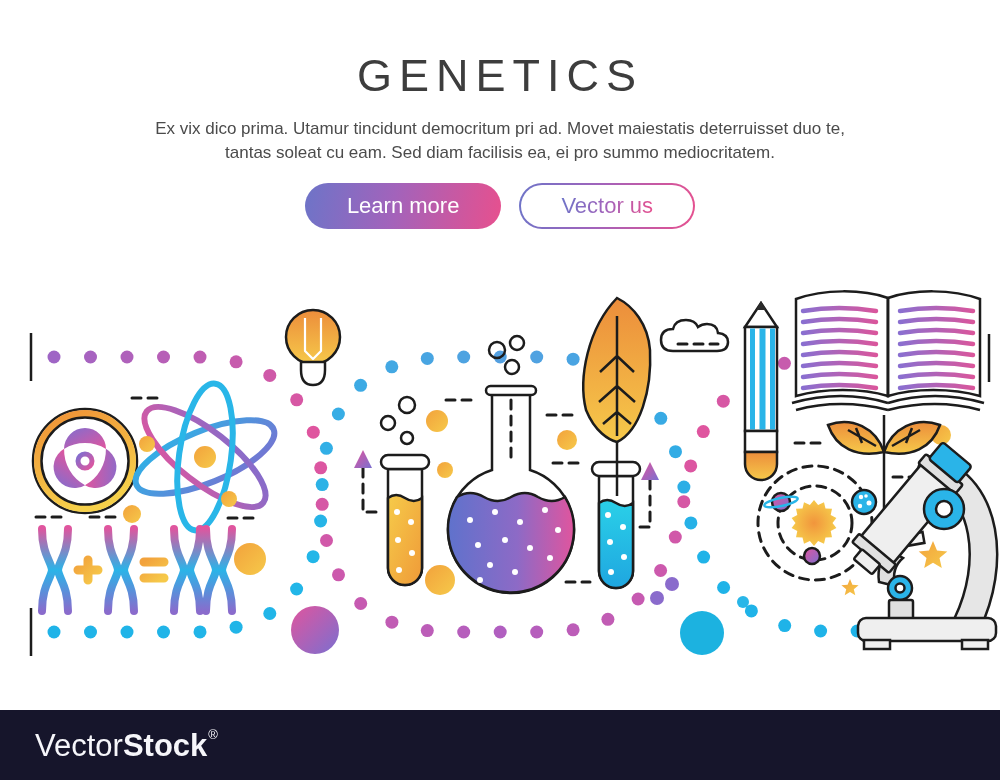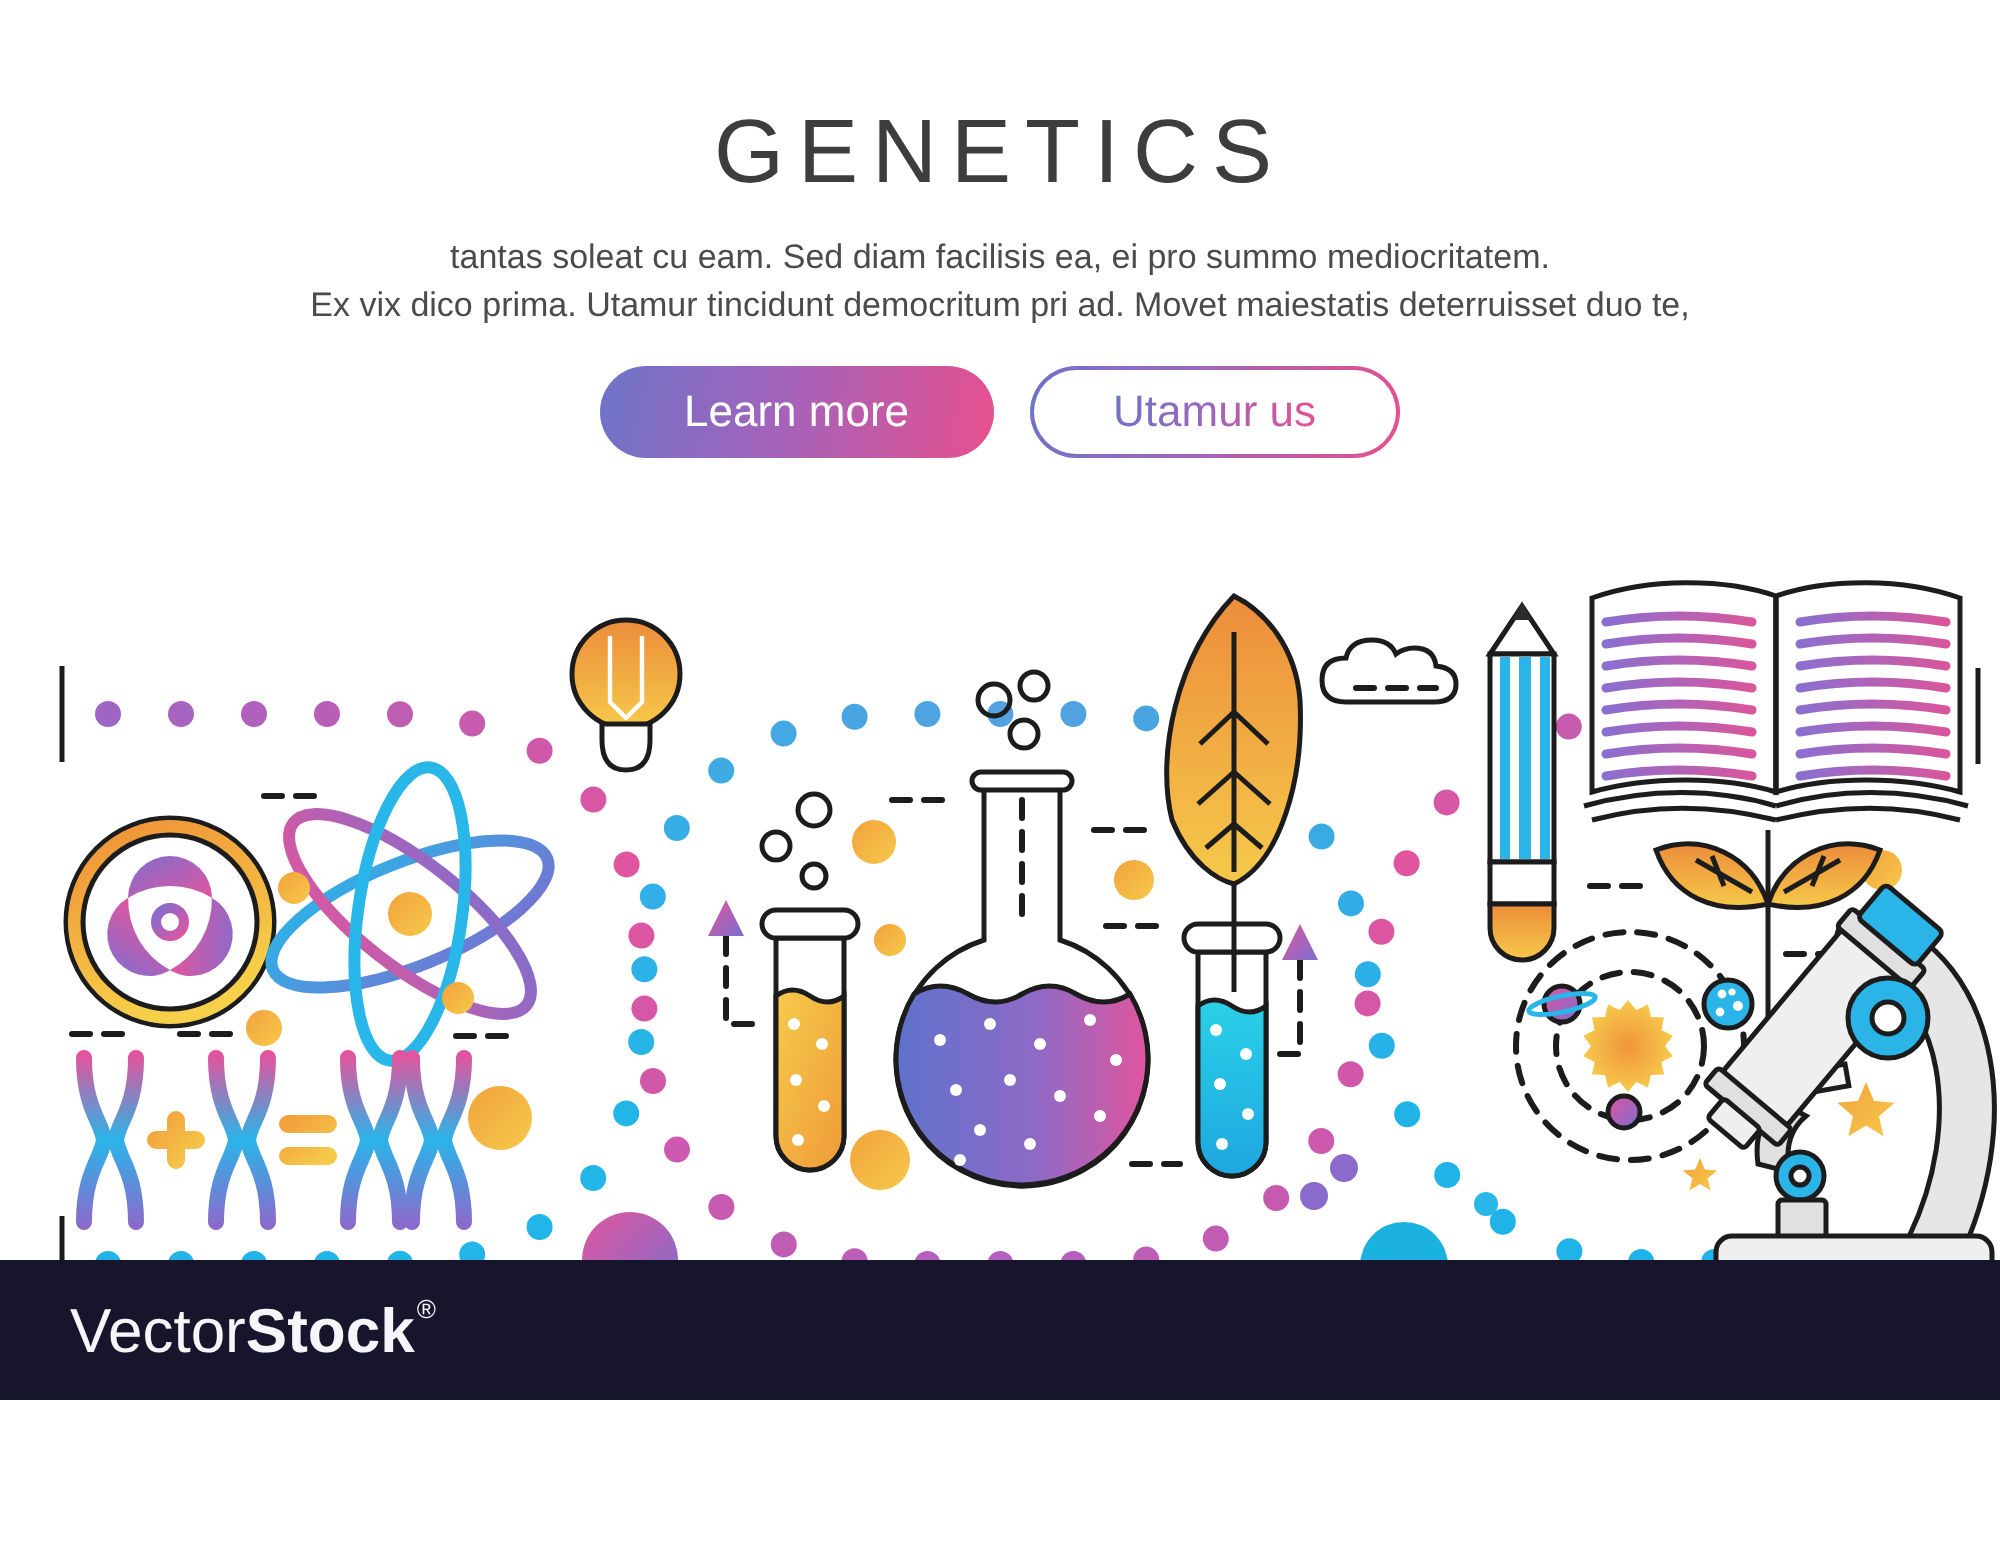--- a/index.html
+++ b/index.html
@@ -1,16 +1,16 @@
 <!DOCTYPE html>
 <html><head>
 <meta charset="utf-8">
 <style>
   html,body{margin:0;padding:0;background:#fff;}
-  .page{width:1000px;height:700px;position:relative;overflow:hidden;background:#ffffff;
+  .page{width:1000px;height:780px;position:relative;overflow:hidden;background:#ffffff;
         font-family:"Liberation Sans",sans-serif;}
   
   .hero{position:absolute;top:0;left:0;width:100%;text-align:center;}
   .title{margin:0;padding-top:50px;font-size:45px;font-weight:500;letter-spacing:7px;color:#3d3d3d;}
   .para{margin-top:15px;font-size:17px;line-height:23.5px;color:#4b4b4b;}
   .cta-row{margin-top:19px;display:flex;justify-content:center;gap:18px;}
   .btn-fill{display:flex;align-items:center;justify-content:center;height:46px;padding:0 42px;
             border-radius:24px;border:none;cursor:pointer;color:#fff;font-size:22px;
             font-family:"Liberation Sans",sans-serif;
             background:linear-gradient(100deg,#6d74c8 0%,#a263bb 45%,#e7508e 100%);}
@@ -38,28 +38,28 @@
   .imgref{font-size:22px;font-weight:400;letter-spacing:0.3px;}
 </style>
 </head>
 <body>
 
 <div class="page">
 
   <div class="hero">
     <h1 class="title">GENETICS</h1>
     <div class="para">
+      <div>Ex vix dico prima. Utamur tincidunt democritum pri ad. Movet maiestatis deterruisset duo te,</div>
       <div>tantas soleat cu eam. Sed diam facilisis ea, ei pro summo mediocritatem.</div>
-      <div>Ex vix dico prima. Utamur tincidunt democritum pri ad. Movet maiestatis deterruisset duo te,</div>
     </div>
     <div class="cta-row">
       <button class="btn-fill">Learn more</button>
       <button class="btn-outline">
         <span class="inner">
-          <span class="glabel">Utamur us</span>
+          <span class="glabel">Vector us</span>
         </span>
       </button>
     </div>
   </div>
 
   <svg class="art" width="1000" height="430" viewBox="0 280 1000 430">
     <defs>
       <linearGradient id="gOrangeV" x1="0" y1="0" x2="0" y2="1">
         <stop offset="0" stop-color="#ec8d3b"></stop>
           <stop offset="1" stop-color="#f6c94a"></stop>

